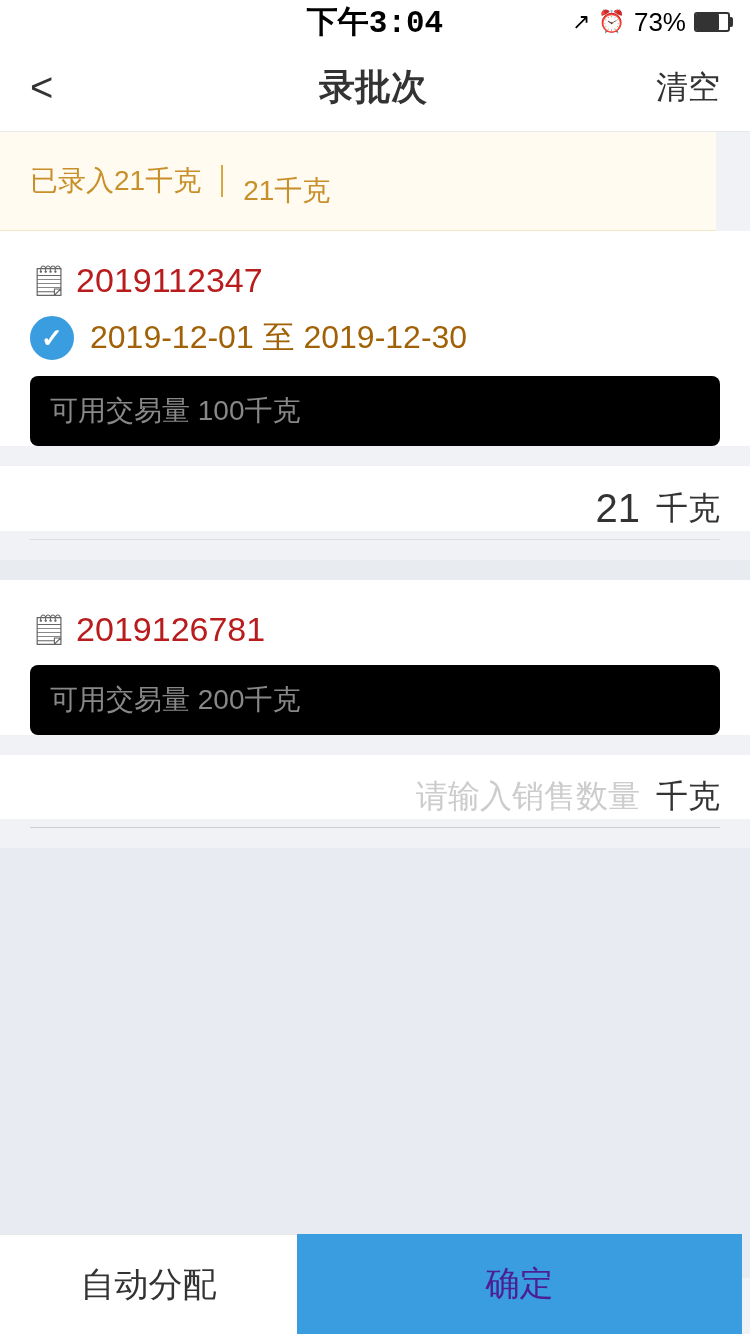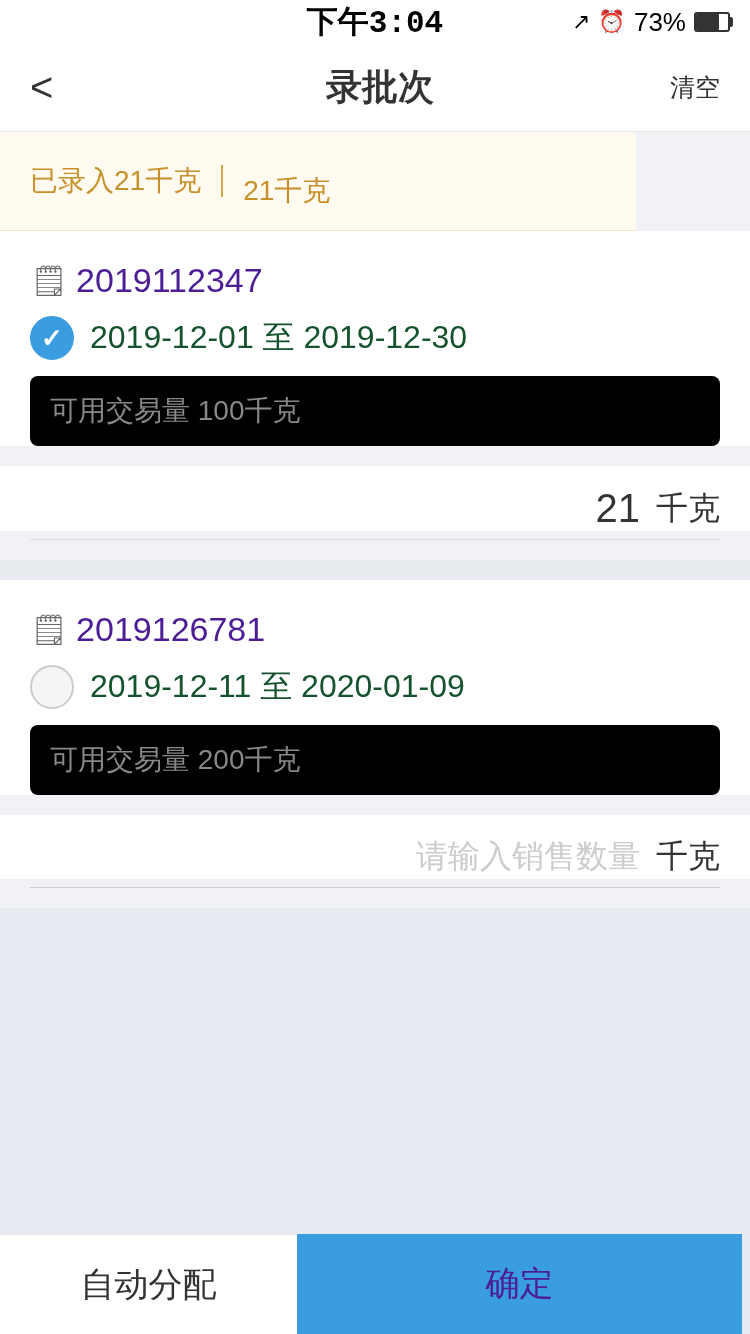--- a/index.html
+++ b/index.html
@@ -62,28 +62,28 @@
       color: #333;
       cursor: pointer;
       width: 60px;
     }
     .nav-title {
       font-size: 36px;
       font-weight: 600;
       color: #333;
     }
     .nav-clear {
-      font-size: 25px;
+      font-size: 32px;
       color: #333;
       cursor: pointer;
     }
 
     
     .summary-banner {
-      width: 636px;
+      width: 716px;
       background: #fffbf0;
       padding: 20px 30px;
       display: flex;
       align-items: center;
       gap: 20px;
       border-bottom: 1px solid #f0e8c8;
     }
     .summary-label {
       font-size: 28px;
       color: #c8902a;
@@ -110,21 +110,21 @@
       align-items: center;
       gap: 8px;
       margin-bottom: 16px;
     }
     .batch-icon {
       font-size: 30px;
       color: #666;
     }
     .batch-id {
       font-size: 34px;
-      color: #4c1d95;
+      color: #b91c1c;
       font-weight: 500;
     }
 
     .batch-date-row {
       display: flex;
       align-items: center;
       gap: 16px;
       margin-bottom: 16px;
     }
     .radio-circle {
@@ -143,21 +143,21 @@
       border-color: #3a9de0;
     }
     .radio-circle.checked::after {
       content: '✓';
       color: #fff;
       font-size: 26px;
       font-weight: bold;
     }
     .batch-date {
       font-size: 32px;
-      color: #14532d;
+      color: #a16207;
     }
 
     .available-qty-box {
       background: #000000;
       border-radius: 8px;
       padding: 16px 20px;
       margin: 0 0 0 0;
       font-size: 28px;
       color: #888;
       margin-bottom: 20px;
@@ -294,24 +294,20 @@
 </div>
 <div class="qty-underline" style="margin: 8px 30px 20px 30px; background:#fff;"></div>
 
 <div class="separator"></div>
 
 <div class="batch-item">
   <div class="batch-id-row">
     <span class="batch-icon">🗒</span>
     <span class="batch-id">2019126781</span>
   </div>
-  <div class="batch-date-row">
-    <div class="radio-circle"></div>
-    <span class="batch-date">2019-12-11 至 2020-01-09</span>
-  </div>
   <div class="available-qty-box">可用交易量 200千克</div>
 </div>
 
 <div class="input-row">
   <span class="input-placeholder">请输入销售数量</span>
   <span class="input-unit">千克</span>
 </div>
 <div class="input-underline" style="margin: 8px 30px 20px 30px;"></div>
 
 <div class="bottom-area" style="min-height: 430px; background: #e8ecf2;"></div>

